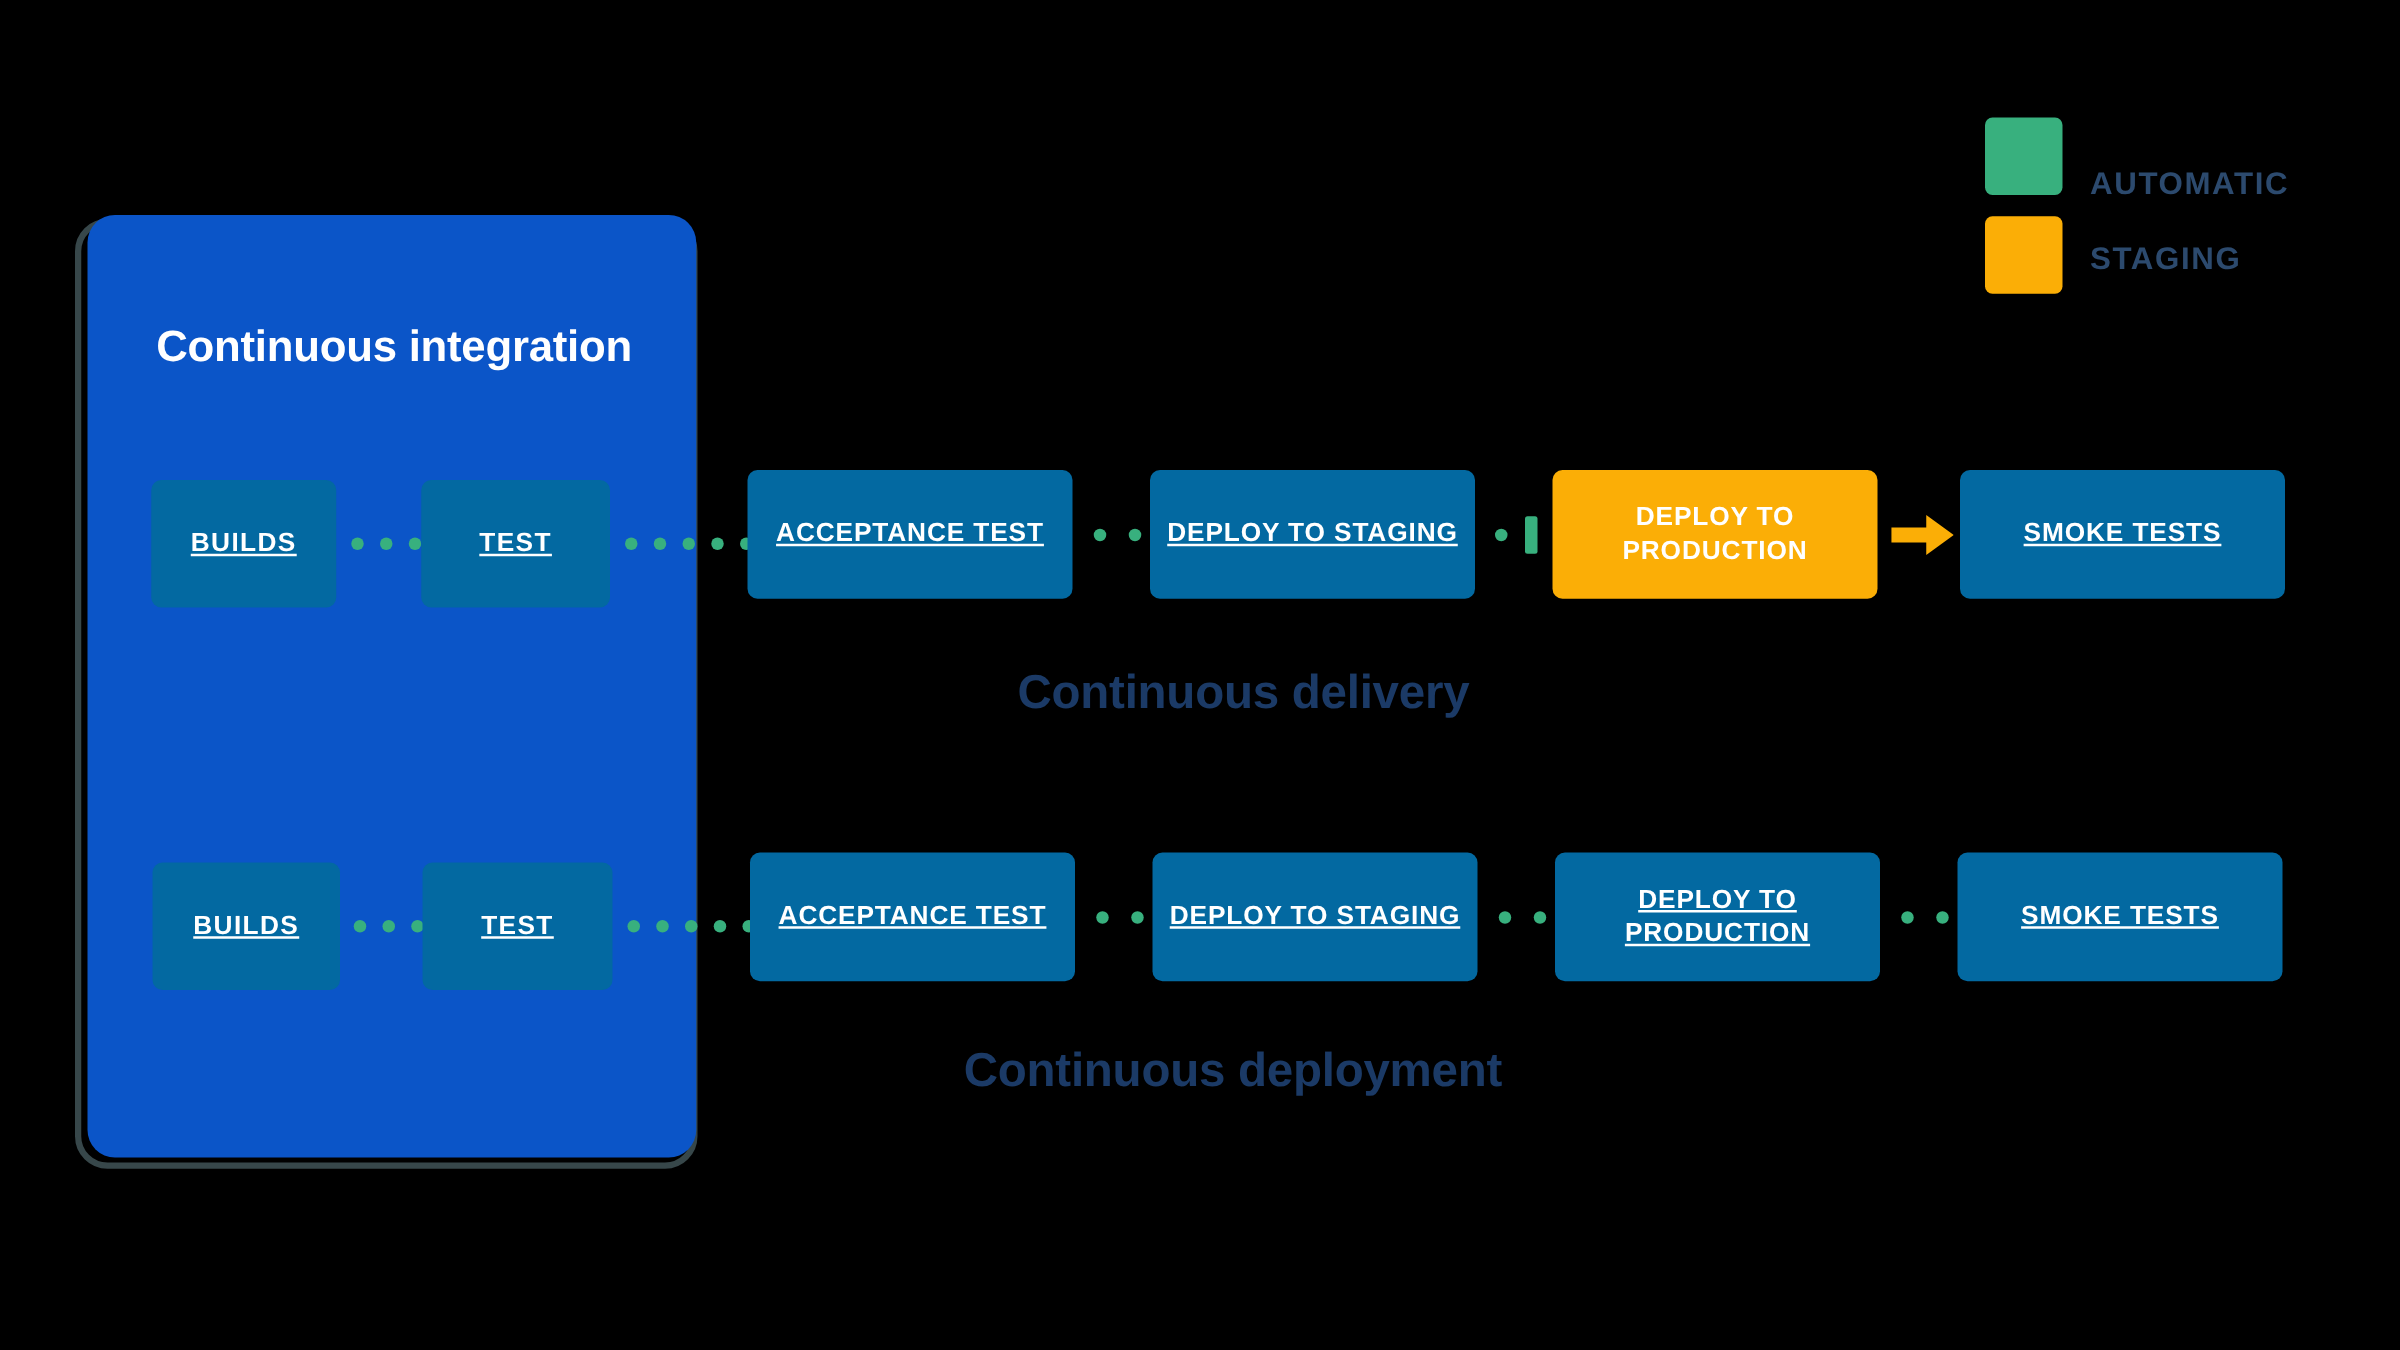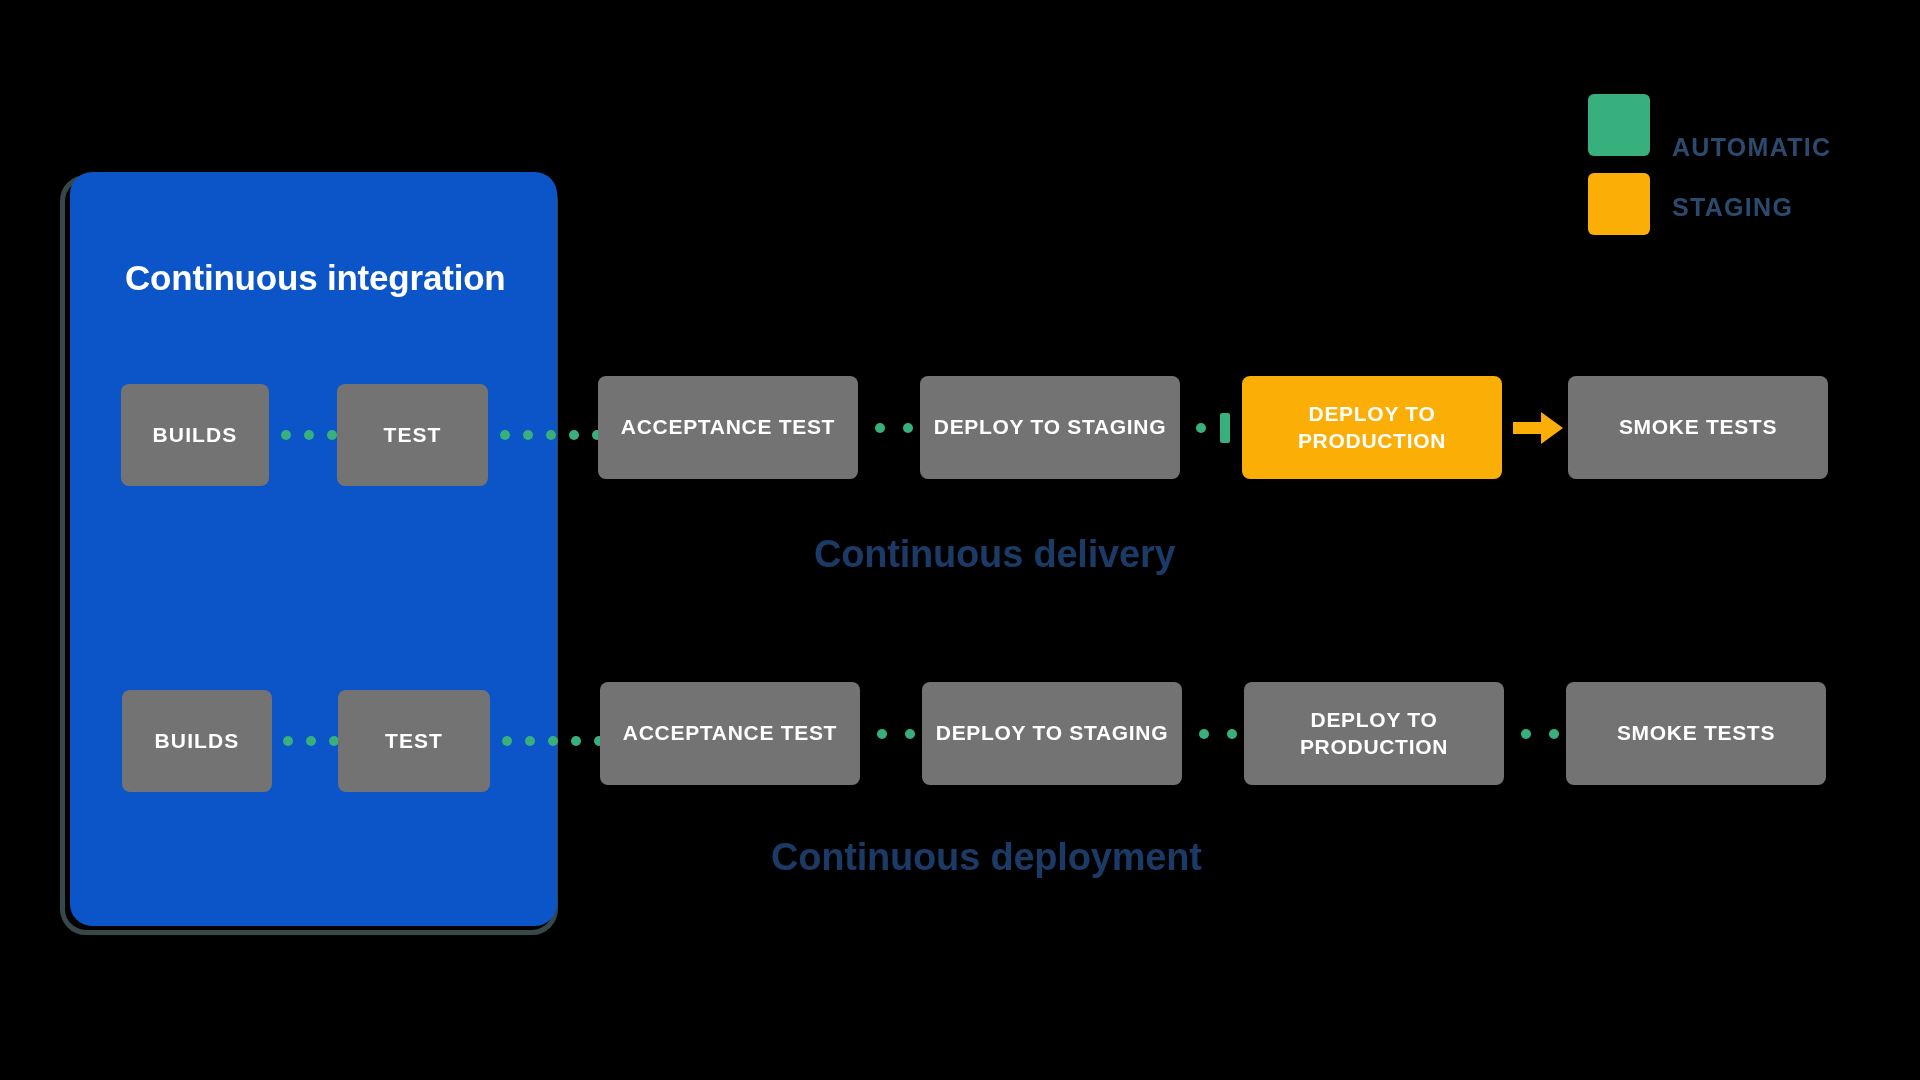--- a/index.html
+++ b/index.html
@@ -64,21 +64,21 @@
     align-items: center;
     justify-content: center;
     text-align: center;
     color: #ffffff;
     font-weight: 700;
     font-size: 21px;
     letter-spacing: 0.7px;
     line-height: 1.28;
     padding: 4px 8px;
   }
-  .node.auto  { background: #737373; }
+  .node.auto  { background: #0369a1; text-decoration: underline; }
   .node.manual{ background: #fbae06; }
   .node.small { font-size: 21px; letter-spacing: 1.1px; }
 
   
   .dots {
     position: absolute;
     display: flex;
     align-items: center;
     gap: 13px;
     height: 12px;

